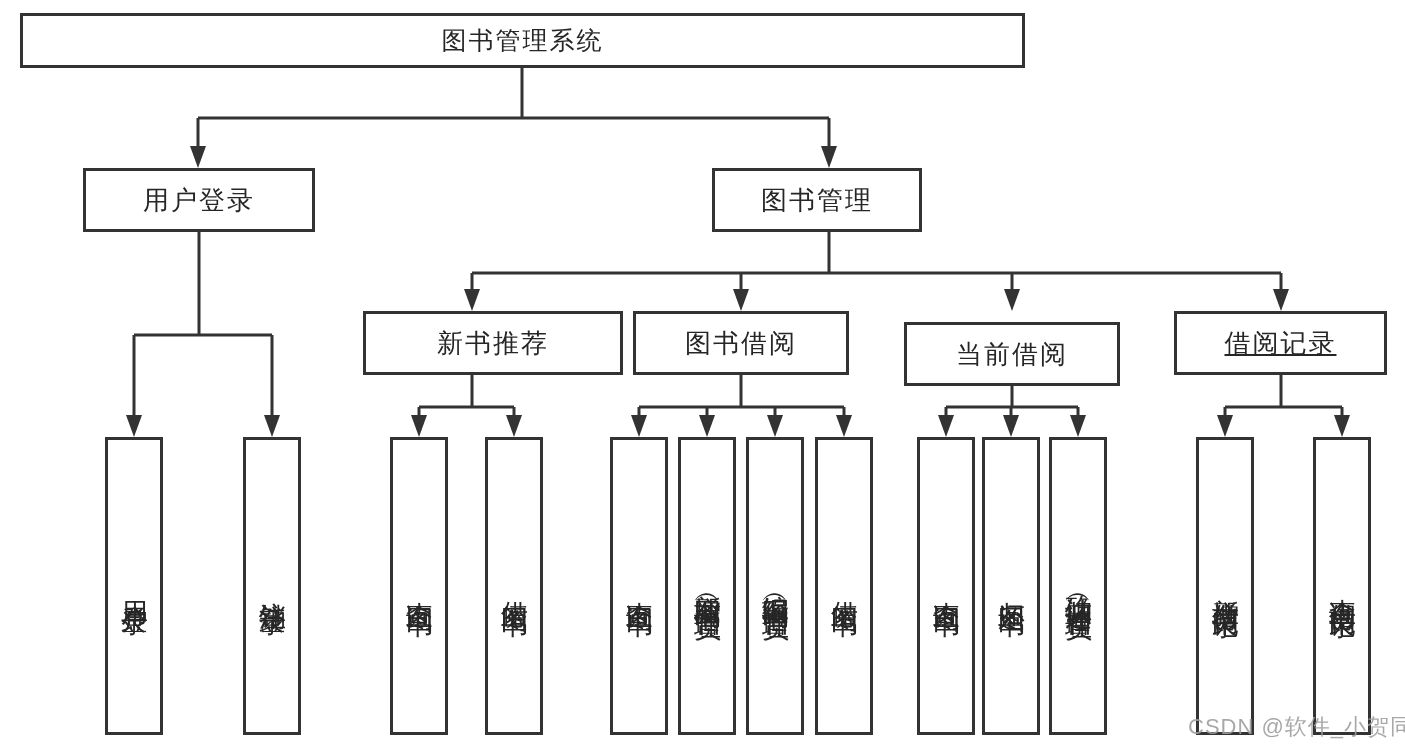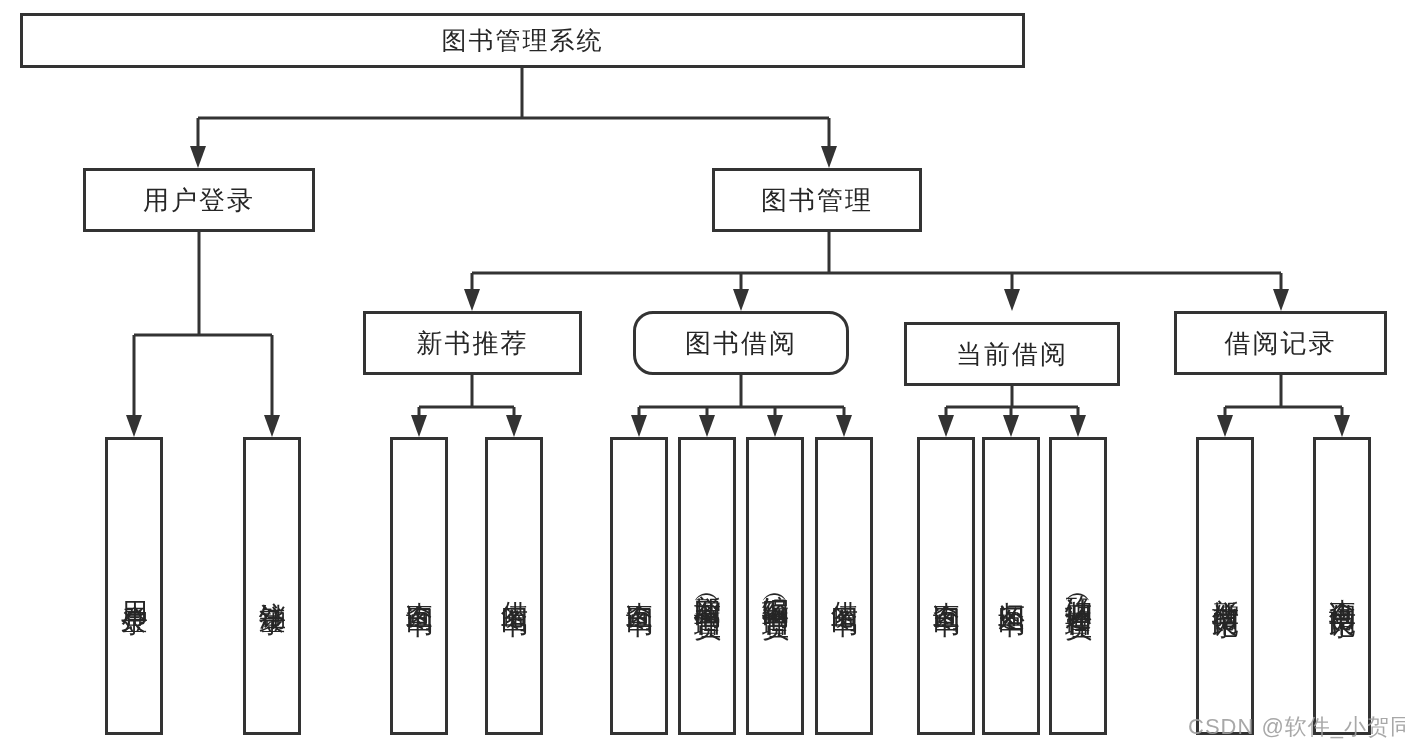--- a/index.html
+++ b/index.html
@@ -108,30 +108,30 @@
     <span>图书管理系统</span>
   </div>
 
   <div class="node hbox" style="left:83px; top:168px; width:232px; height:64px;">
     <span>用户登录</span>
   </div>
   <div class="node hbox" style="left:712px; top:168px; width:210px; height:64px;">
     <span>图书管理</span>
   </div>
 
-  <div class="node hbox" style="left:363px; top:311px; width:219px; height:64px;">
+  <div class="node hbox" style="left:363px; top:311px; width:260px; height:64px;">
     <span>新书推荐</span>
   </div>
-  <div class="node hbox" style="left:633px; top:311px; width:216px; height:64px;border-radius:20px;">
+  <div class="node hbox" style="left:633px; top:311px; width:216px; height:64px;">
     <span>图书借阅</span>
   </div>
   <div class="node hbox" style="left:904px; top:322px; width:216px; height:64px;">
     <span>当前借阅</span>
   </div>
-  <div class="node hbox" style="left:1174px; top:311px; width:213px; height:64px;">
+  <div class="node hbox" style="left:1174px; top:311px; width:213px; height:64px;text-decoration:underline;">
     <span>借阅记录</span>
   </div>
 
   <div class="node vbox" style="left:105px; top:437px; width:58px; height:298px;">
     <span class="vtext">用户登录</span>
   </div>
   <div class="node vbox" style="left:243px; top:437px; width:58px; height:298px;">
     <span class="vtext">注销登录</span>
   </div>
 

